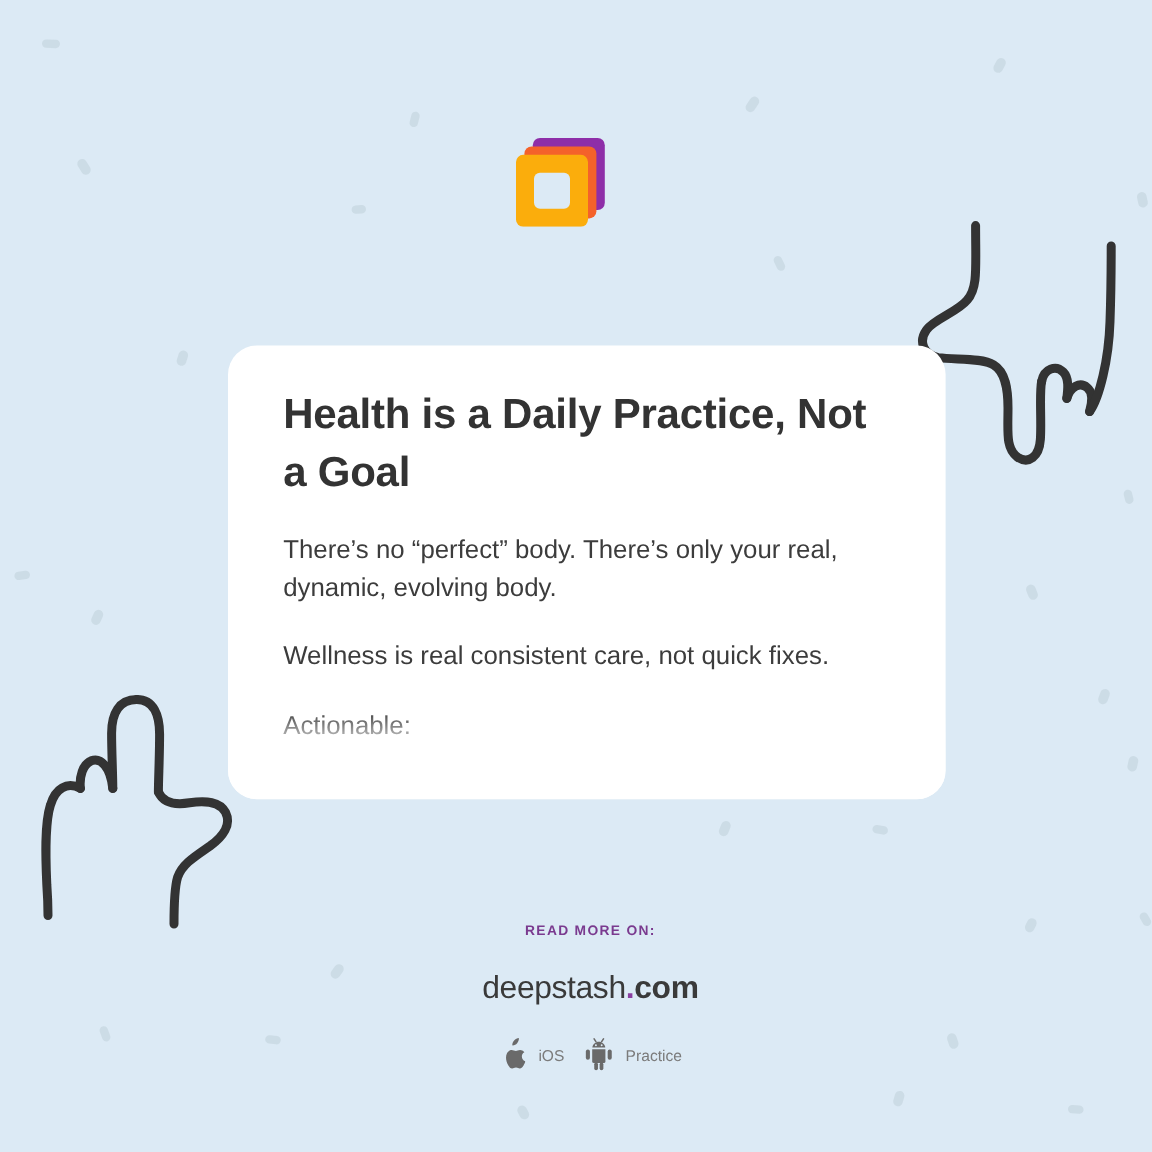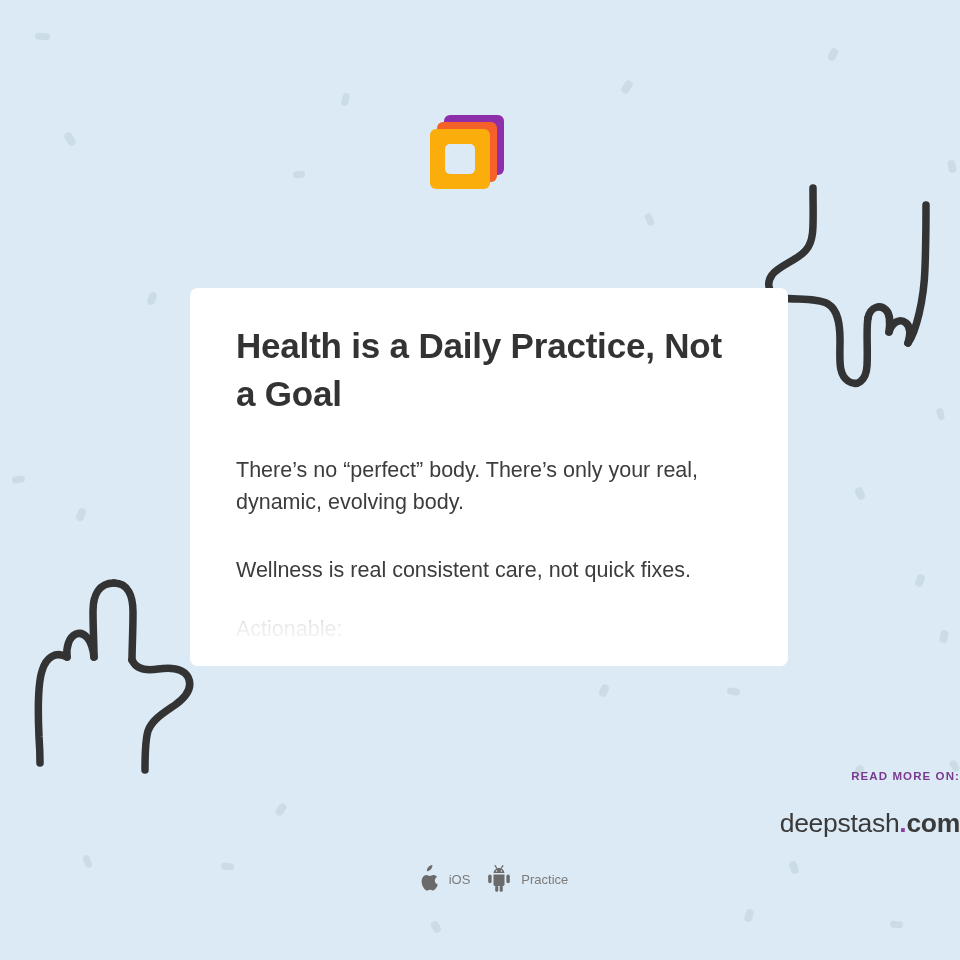--- a/index.html
+++ b/index.html
@@ -36,56 +36,56 @@
   .hand svg { display:block; }
   #hand-top-right { left:756px; top:178px; width:186px; height:220px; }
   #hand-bottom-left { left:28px; top:565px; width:172px; height:215px; }
 
   
   #card {
     position:absolute;
     left:190px; top:288px;
     width:598px; height:378px;
     background:#ffffff;
-    border-radius:8px;
+    border-radius:24px;
     overflow:hidden;
   }
   #card-inner { padding:34px 46px 0 46px; }
 
   #card-title {
     font-size:35px;
     font-weight:700;
     line-height:1.37;
     color:#333333;
     letter-spacing:-0.2px;
   }
   .card-para {
     font-size:21.5px;
     line-height:1.5;
     color:#3c3c3c;
-    margin-top:36px;
+    margin-top:24px;
   }
   .card-para.faded {
     margin-top:26px;
     color:#3c3c3c;
   }
   
   #card-fade {
     position:absolute;
     left:0; right:0; bottom:0;
     height:74px;
     background:linear-gradient(to bottom, rgba(255,255,255,0) 0%, rgba(255,255,255,.88) 42%, #ffffff 78%);
     pointer-events:none;
   }
 
   
   #footer {
     position:absolute;
     left:0; right:0; top:770px;
-    text-align:right;
+    text-align:center;
     margin-left:24px;
   }
   #read-more {
     font-size:11.5px;
     font-weight:700;
     letter-spacing:1.1px;
     color:#7a3a8f;
   }
   #wordmark {
     margin-top:26px;

